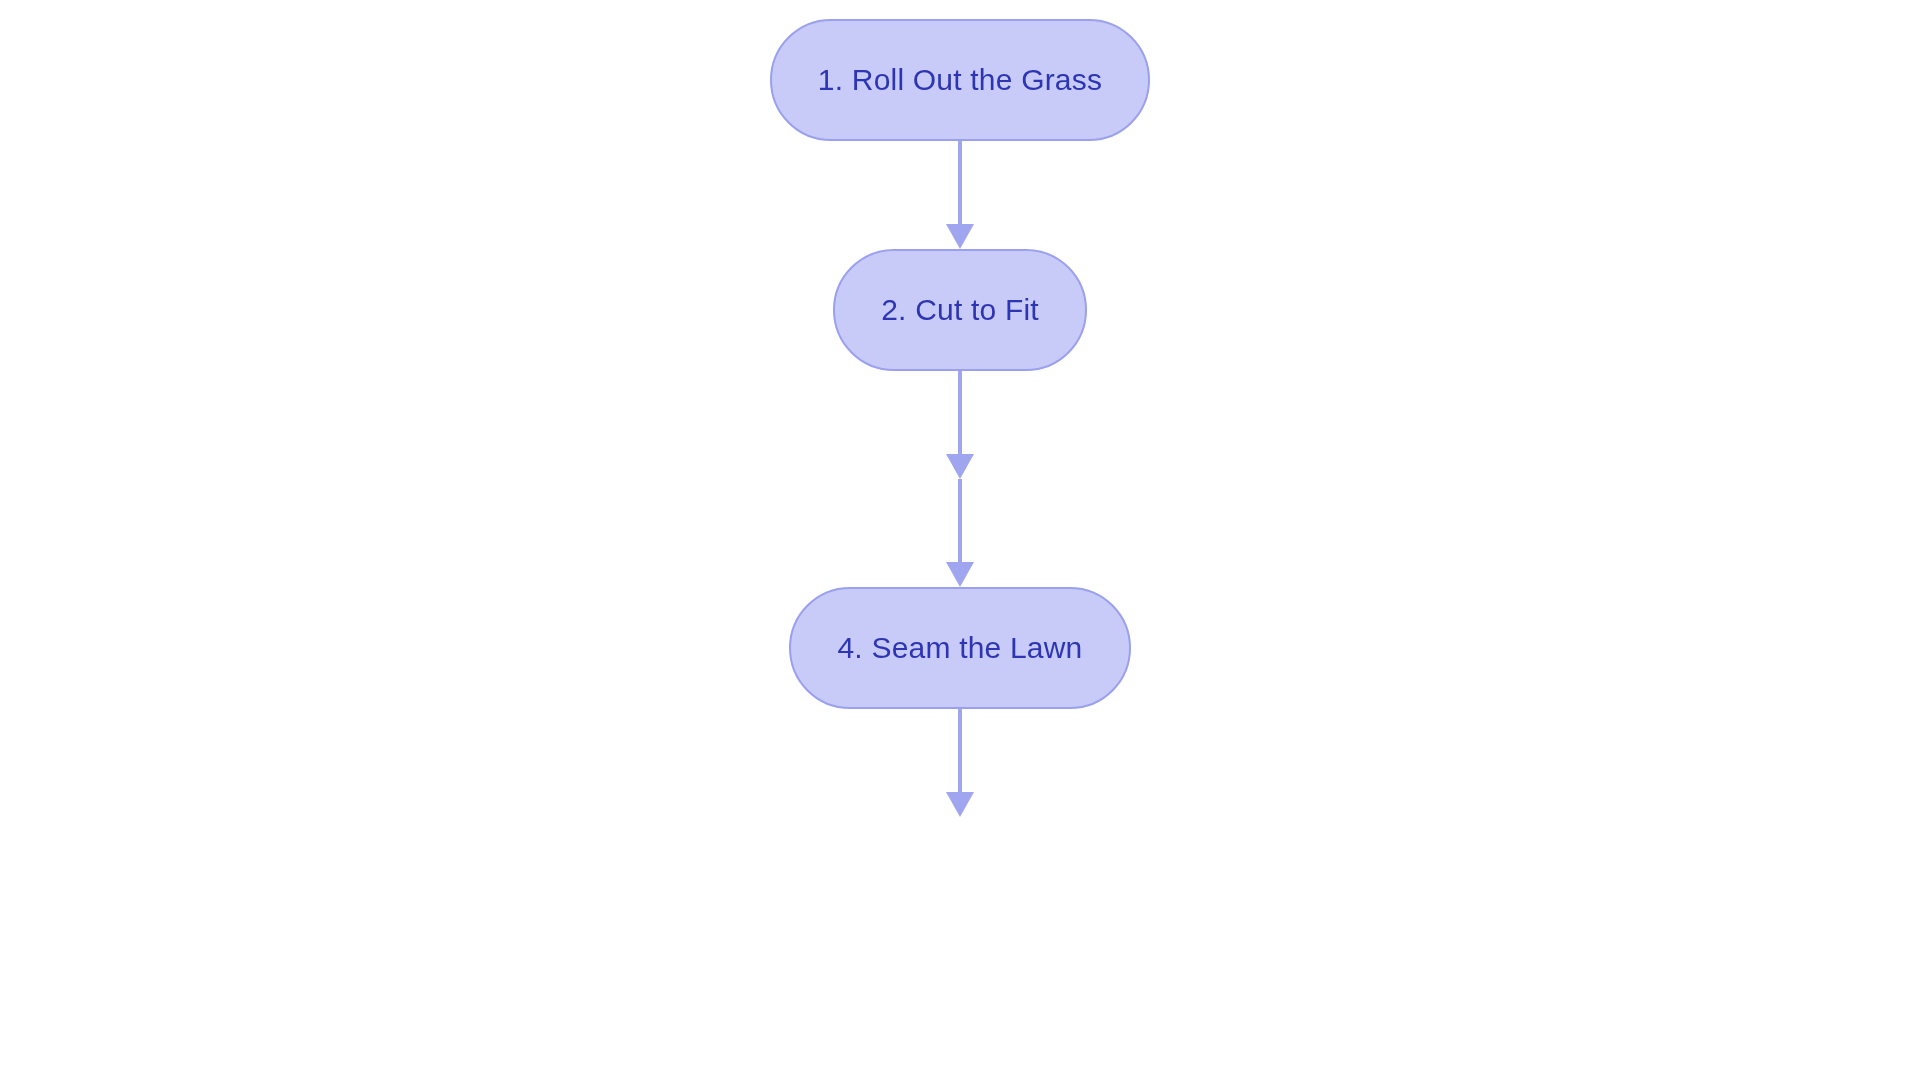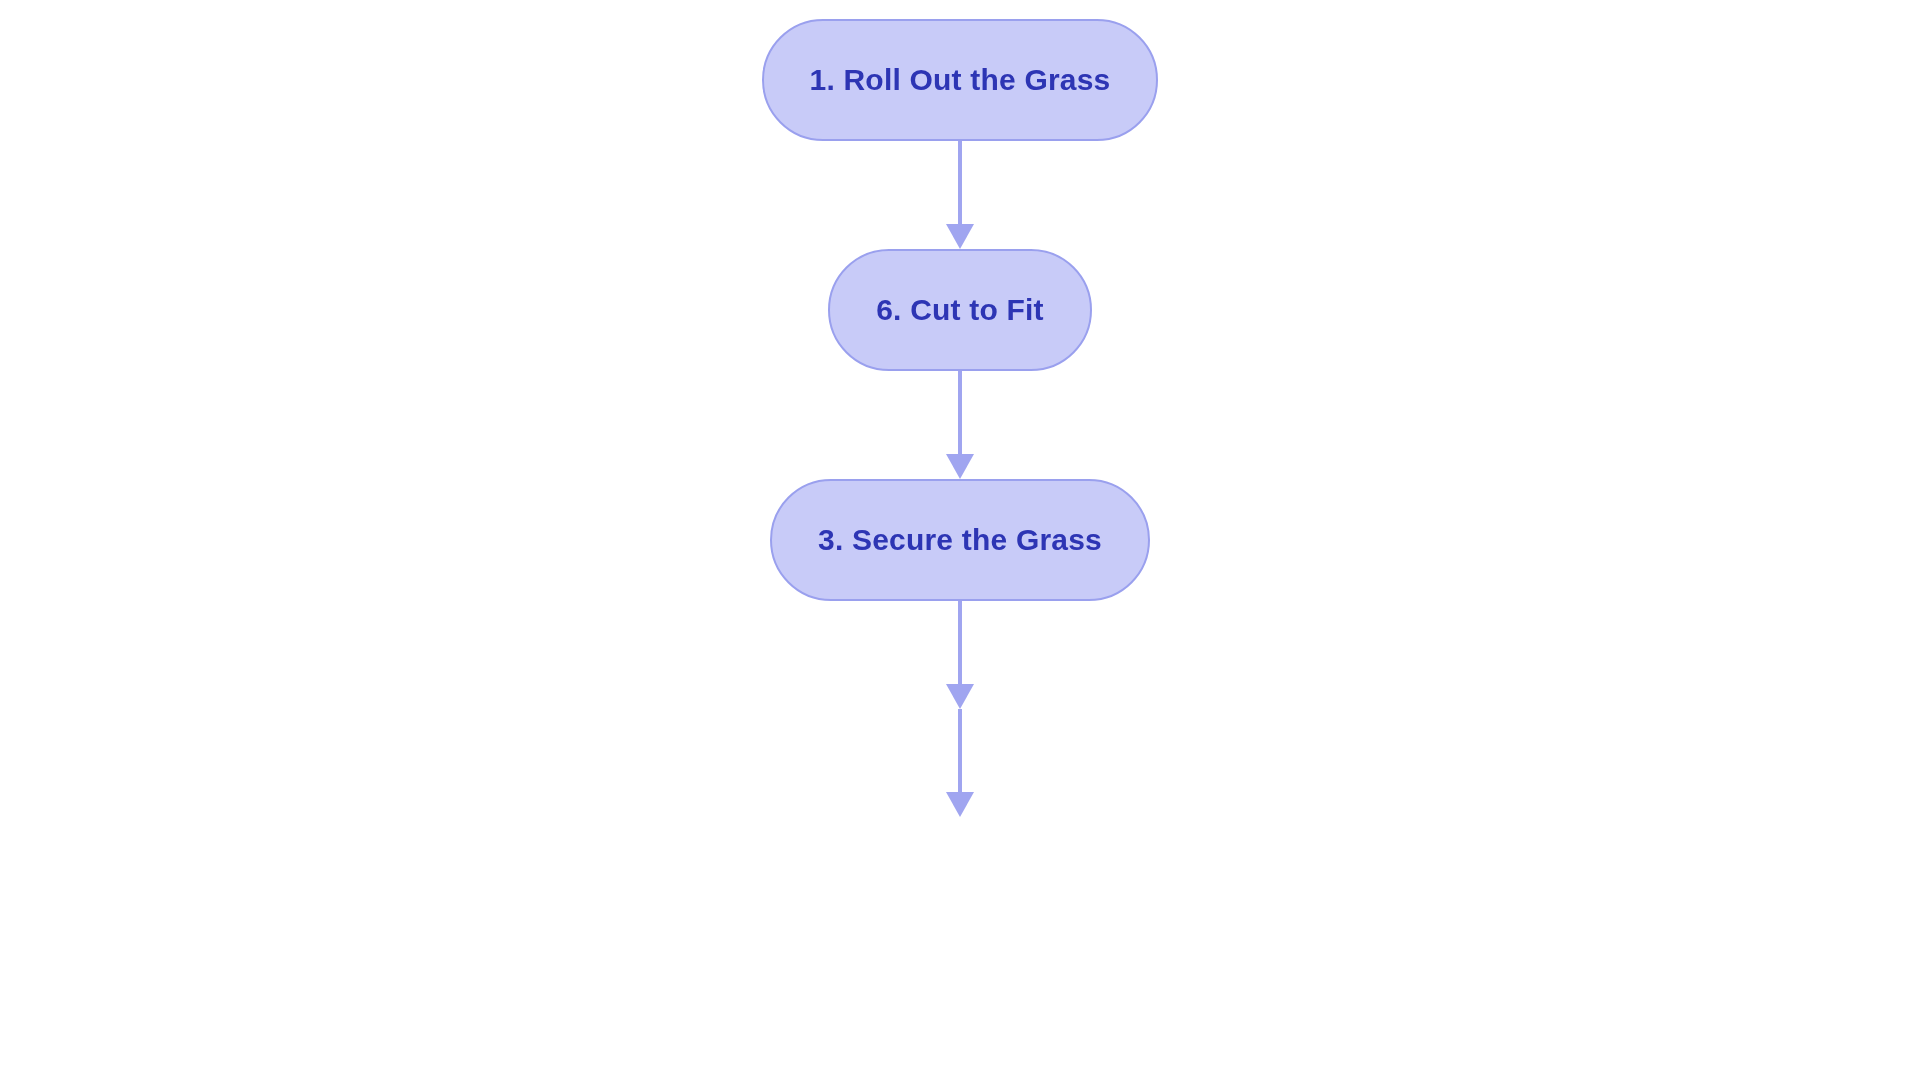--- a/index.html
+++ b/index.html
@@ -2,21 +2,21 @@
 <html style="--background: #ffffff; --node-fill: #c8cbf8; --node-border: #9aa0ee; --text: #2d35b4; --arrow: #a0a5f0;"><head>
 <meta charset="utf-8">
 <style>
   :root {
     --background: #ffffff;
     --node-fill: #c8cbf8;
     --node-border: #9aa0ee;
     --text: #2d35b4;
     --arrow: #a0a5f0;
   }
-  * { margin: 0; padding: 0; box-sizing: border-box; font-weight: bold; }
+  * { margin: 0; padding: 0; box-sizing: border-box; }
   html, body {
     width: 1920px;
     height: 1083px;
     background: var(--background);
     font-family: "Liberation Sans", "DejaVu Sans", sans-serif;
     overflow: hidden;
   }
   .canvas {
     width: 1920px;
     height: 1083px;
@@ -74,37 +74,37 @@
   <div class="node">
     <span class="node-label">1. Roll Out the Grass</span>
   </div>
 
   <div class="edge">
     <div class="edge-line"></div>
     <div class="edge-head"></div>
   </div>
 
   <div class="node">
-    <span class="node-label">6. Cut to Fit</span>
-  </div>
-
-  <div class="edge">
-    <div class="edge-line"></div>
-    <div class="edge-head"></div>
-  </div>
-
-  <div class="node">
-    <span class="node-label">3. Secure the Grass</span>
+    <span class="node-label">2. Cut to Fit</span>
   </div>
 
   <div class="edge">
     <div class="edge-line"></div>
     <div class="edge-head"></div>
   </div>
 
 
   <div class="edge">
     <div class="edge-line"></div>
     <div class="edge-head"></div>
   </div>
 
+  <div class="node">
+    <span class="node-label">4. Seam the Lawn</span>
+  </div>
+
+  <div class="edge">
+    <div class="edge-line"></div>
+    <div class="edge-head"></div>
+  </div>
+
 
 </div>
 
 </body></html>

